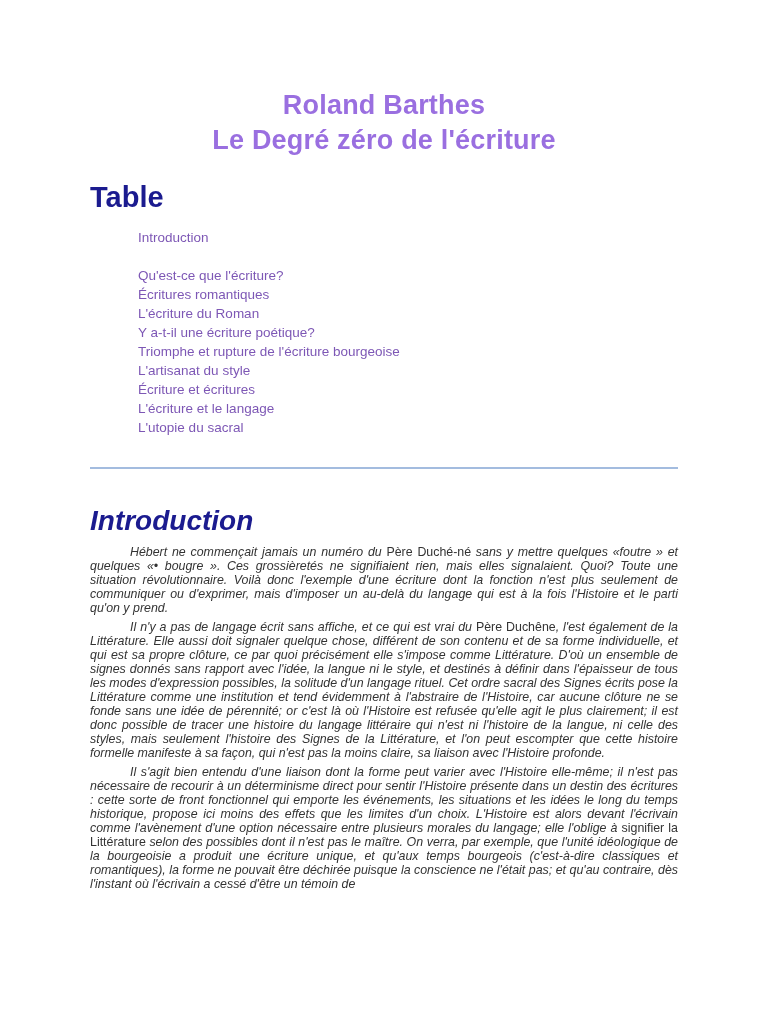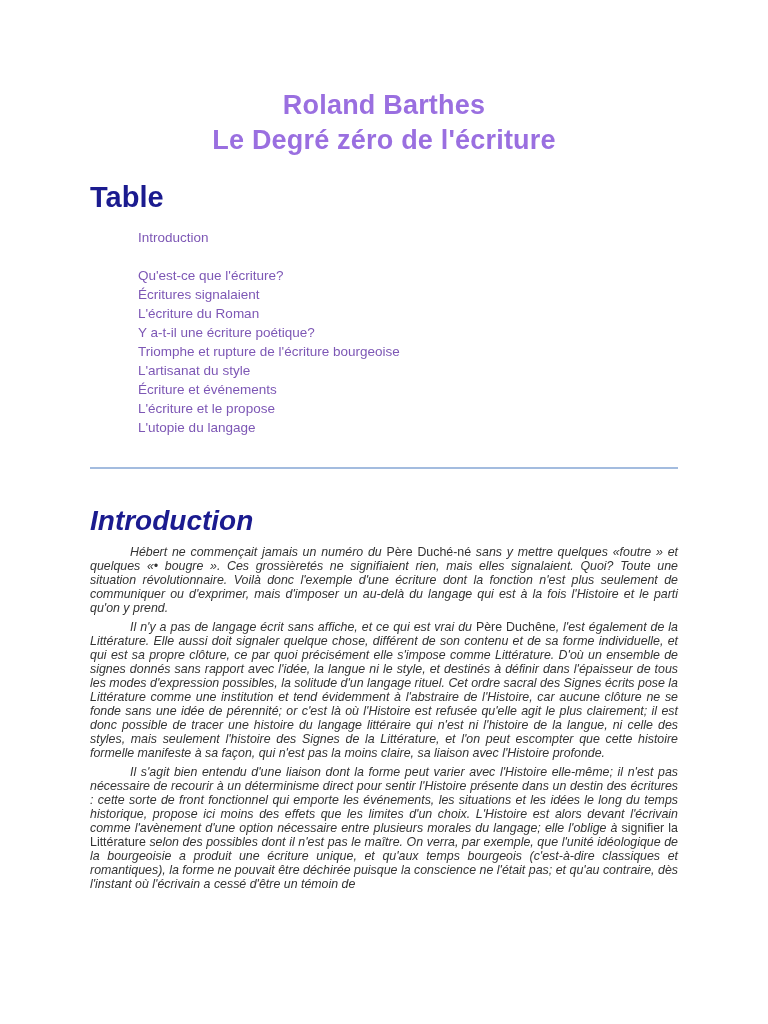--- a/index.html
+++ b/index.html
@@ -94,28 +94,28 @@
     <div class="title-line">Roland Barthes</div>
     <div class="title-line">Le Degré zéro de l'écriture</div>
   </header>
 
   <h2 class="table-heading">Table</h2>
 
   <nav class="toc">
     <a class="toc-link intro">Introduction</a>
     <div id="toc-list">
         <a class="toc-link">Qu'est-ce que l'écriture?</a>
-        <a class="toc-link">Écritures signalaient</a>
+        <a class="toc-link">Écritures romantiques</a>
         <a class="toc-link">L'écriture du Roman</a>
         <a class="toc-link">Y a-t-il une écriture poétique?</a>
         <a class="toc-link">Triomphe et rupture de l'écriture bourgeoise</a>
         <a class="toc-link">L'artisanat du style</a>
-        <a class="toc-link">Écriture et événements</a>
-        <a class="toc-link">L'écriture et le propose</a>
-        <a class="toc-link">L'utopie du langage</a>
+        <a class="toc-link">Écriture et écritures</a>
+        <a class="toc-link">L'écriture et le langage</a>
+        <a class="toc-link">L'utopie du sacral</a>
       </div>
   </nav>
 
   <hr class="divider">
 
   <h2 class="intro-heading">Introduction</h2>
 
   <div class="body-text" id="paragraphs">
       <p><span>Hébert ne commençait jamais un numéro du </span><span class="upright">Père Duché-né</span><span> sans y mettre quelques «foutre » et quelques «• bougre ». Ces grossièretés ne signifiaient rien, mais elles signalaient. Quoi? Toute une situation révolutionnaire. Voilà donc l'exemple d'une écriture dont la fonction n'est plus seulement de communiquer ou d'exprimer, mais d'imposer un au-delà du langage qui est à la fois l'Histoire et le parti qu'on y prend.</span></p>
       <p><span>Il n'y a pas de langage écrit sans affiche, et ce qui est vrai du </span><span class="upright">Père Duchêne</span><span>, l'est également de la Littérature. Elle aussi doit signaler quelque chose, différent de son contenu et de sa forme individuelle, et qui est sa propre clôture, ce par quoi précisément elle s'impose comme Littérature. D'où un ensemble de signes donnés sans rapport avec l'idée, la langue ni le style, et destinés à définir dans l'épaisseur de tous les modes d'expression possibles, la solitude d'un langage rituel. Cet ordre sacral des Signes écrits pose la Littérature comme une institution et tend évidemment à l'abstraire de l'Histoire, car aucune clôture ne se fonde sans une idée de pérennité; or c'est là où l'Histoire est refusée qu'elle agit le plus clairement; il est donc possible de tracer une histoire du langage littéraire qui n'est ni l'histoire de la langue, ni celle des styles, mais seulement l'histoire des Signes de la Littérature, et l'on peut escompter que cette histoire formelle manifeste à sa façon, qui n'est pas la moins claire, sa liaison avec l'Histoire profonde.</span></p>

